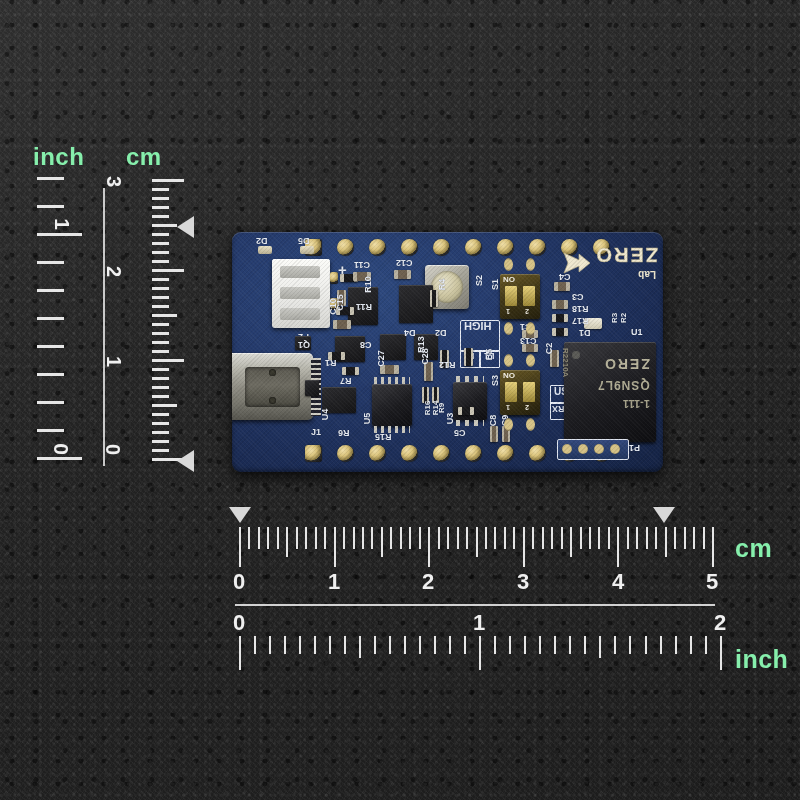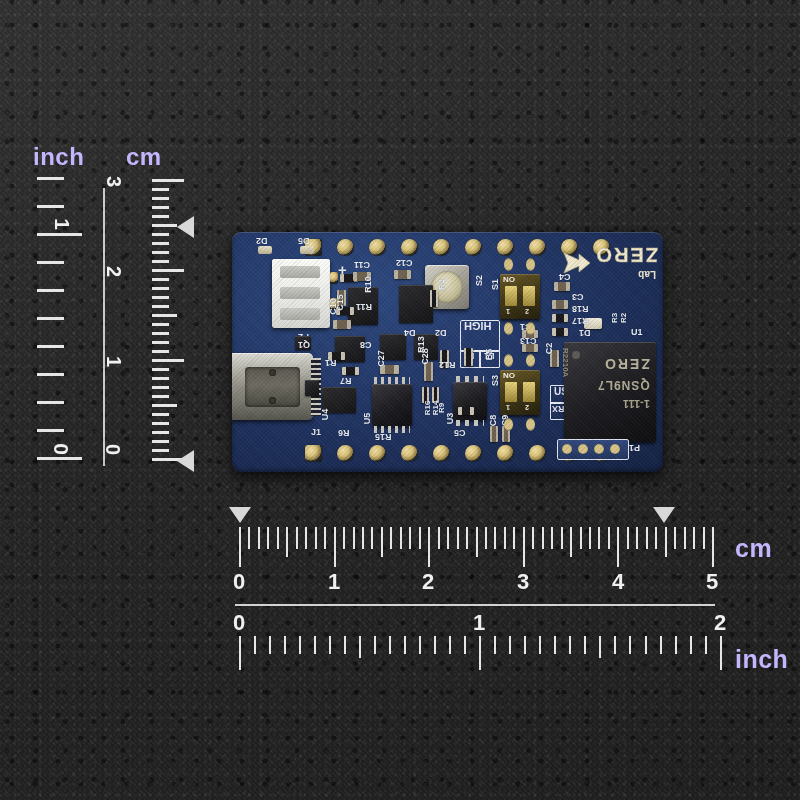--- a/index.html
+++ b/index.html
@@ -18,21 +18,21 @@
       radial-gradient(circle at 37% 62%, rgba(255,255,255,.04) 0 1px, transparent 2px),
       radial-gradient(circle at 68% 28%, rgba(255,255,255,.05) 0 1px, transparent 2px),
       radial-gradient(circle at 83% 77%, rgba(255,255,255,.035) 0 1px, transparent 2px),
       radial-gradient(circle at 52% 8%, rgba(0,0,0,.45) 0 2px, transparent 3px),
       radial-gradient(circle at 24% 88%, rgba(0,0,0,.4) 0 2px, transparent 3px),
       repeating-linear-gradient(37deg, rgba(255,255,255,.028) 0 1px, rgba(0,0,0,.05) 1px 3px),
       repeating-linear-gradient(-52deg, rgba(255,255,255,.022) 0 1px, rgba(0,0,0,.045) 1px 4px),
       linear-gradient(160deg,#323232 0%,#262626 45%,#1f1f1f 100%);
     background-size:13px 13px,17px 17px,11px 11px,19px 19px,23px 23px,29px 29px,5px 5px,7px 7px,100% 100%;
   }
-  .lbl{position:absolute;color:#c4b5fd;font-weight:bold;letter-spacing:.5px;}
+  .lbl{position:absolute;color:#86efac;font-weight:bold;letter-spacing:.5px;}
   .tick{position:absolute;background:#e6e6e6;}
   .num{position:absolute;color:#f0f0f0;font-weight:bold;}
   .tri{position:absolute;width:0;height:0;}
 
   
   #pcb{
     position:absolute;left:232px;top:232px;width:431px;height:240px;
     border-radius:9px;
     background:
       radial-gradient(ellipse at 30% 25%, #2e4a80 0%, #24396a 38%, #1b2c55 70%, #152344 100%);

